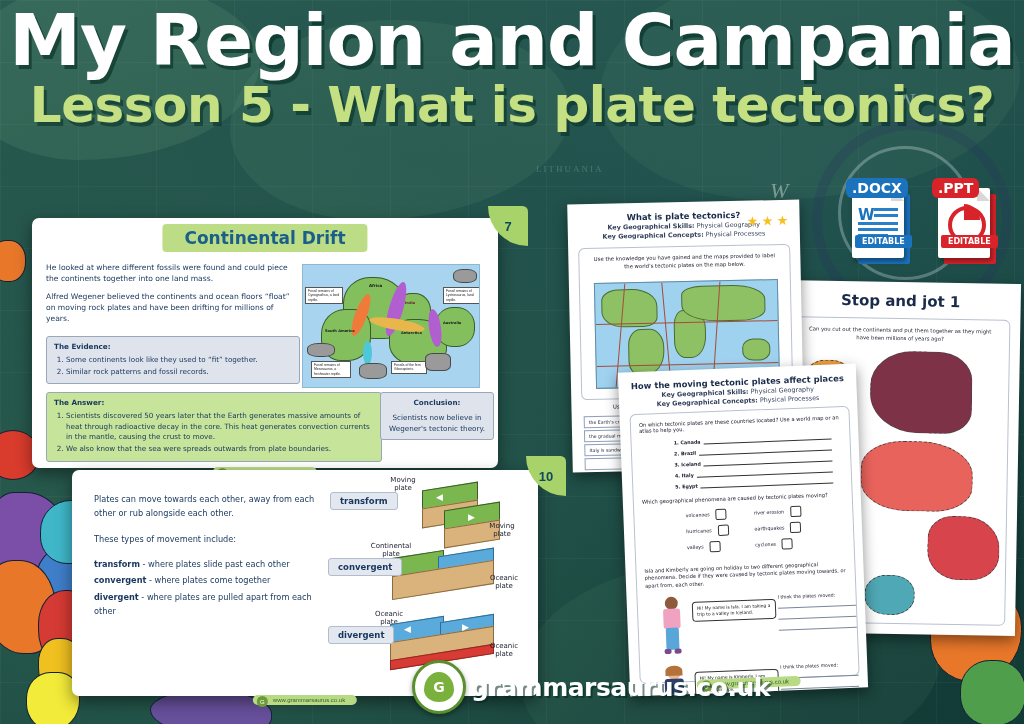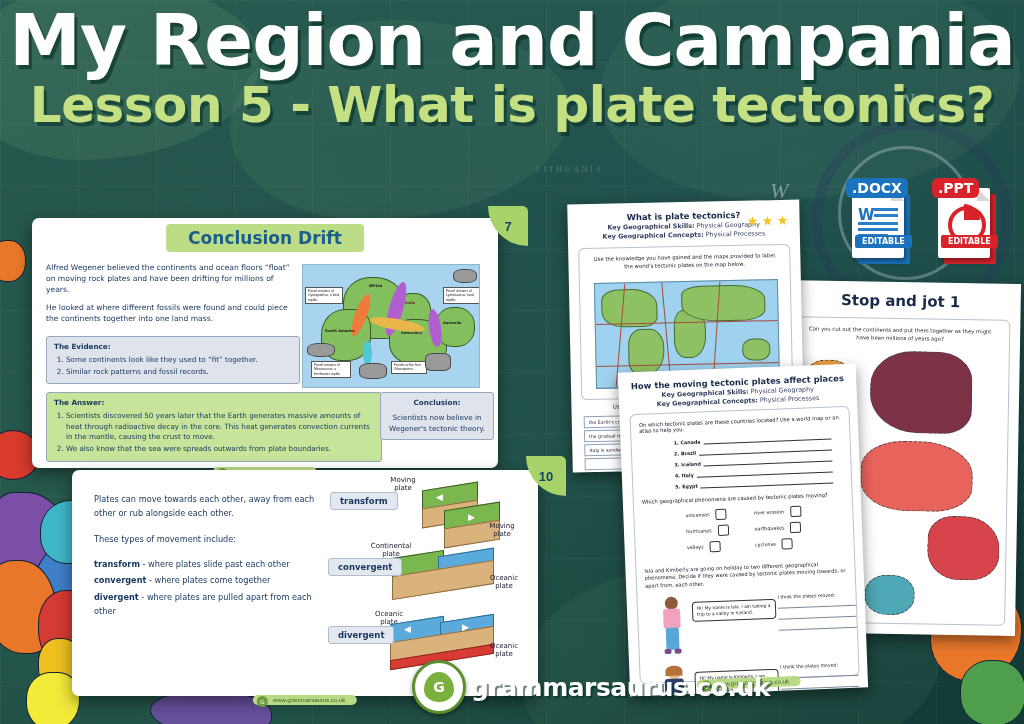--- a/index.html
+++ b/index.html
@@ -394,25 +394,25 @@
       </div>
     </div>
     <div class="footer-badge" style="bottom:4px;">
       <span class="leaf">G</span>
       <span>www.grammarsaurus.co.uk</span>
     </div>
   </div>
 
   <div class="card" id="slide7">
     <div class="corner-tab">7</div>
-    <div class="s7-title">Conclusion Drift</div>
+    <div class="s7-title">Continental Drift</div>
 
     <div class="s7-body">
+      <p>He looked at where different fossils were found and could piece the continents together into one land mass.</p>
       <p>Alfred Wegener believed the continents and ocean floors “float” on moving rock plates and have been drifting for millions of years.</p>
-      <p>He looked at where different fossils were found and could piece the continents together into one land mass.</p>
     </div>
 
     <div class="s7-box s7-ev">
       <b>The Evidence:</b>
       <ol class="s7-list">
         <li>Some continents look like they used to “fit” together.</li>
         <li>Similar rock patterns and fossil records.</li>
       </ol>
     </div>
 

